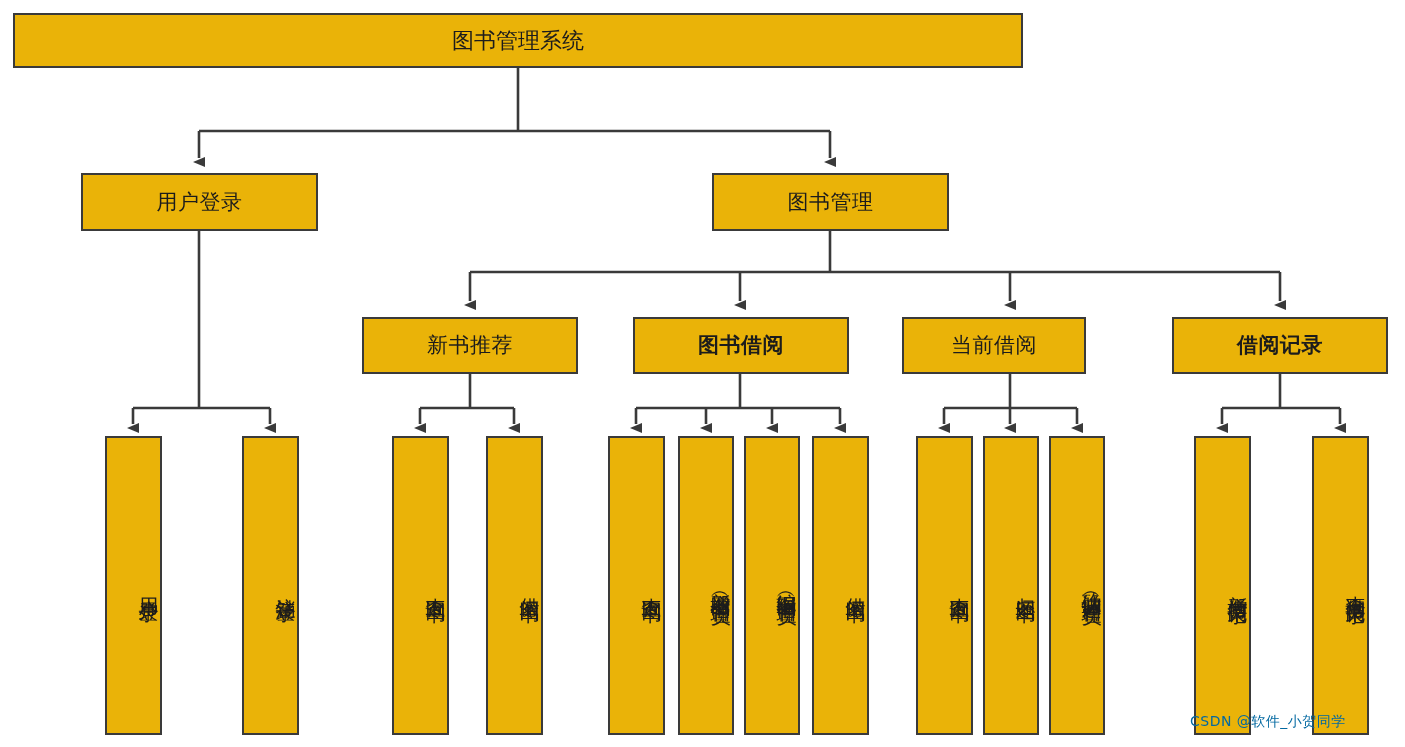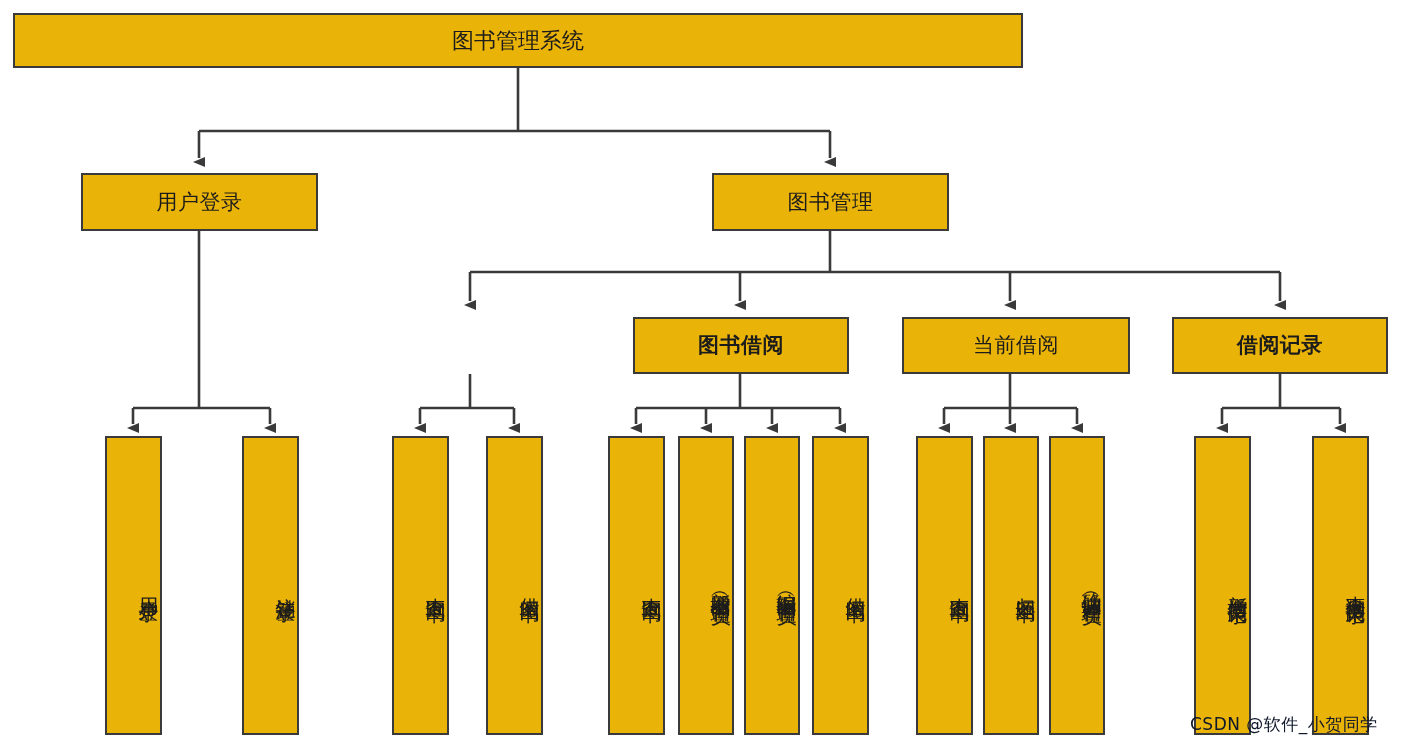--- a/index.html
+++ b/index.html
@@ -51,22 +51,22 @@
     align-items:flex-start;
     justify-content:center;
   }
   .node.v.tall{
     align-items:flex-start;
   }
   .watermark{
     position:absolute;
     left:1190px;
     top:713px;
-    font-size:17px;
-    color:#0f172a;
+    font-size:14px;
+    color:#0369a1;
     letter-spacing:0.5px;
     z-index:5;
     white-space:nowrap;
     font-family:"DejaVu Sans","Liberation Sans",sans-serif;
   }
 </style>
 </head>
 <body>
 
 <div id="canvas">
@@ -119,22 +119,23 @@
       <path d="M1222,408 L1222,424" marker-end="url(#arrow)"></path>
       <path d="M1340,408 L1340,424" marker-end="url(#arrow)"></path>
     </g>
   </svg>
 
   <div class="node title" style="left:13px;top:13px;width:1010px;height:55px;">图书管理系统</div>
 
   <div class="node h" style="left:81px;top:173px;width:237px;height:58px;">用户登录</div>
   <div class="node h" style="left:712px;top:173px;width:237px;height:58px;">图书管理</div>
 
+  <div class="node h" style="left:362px;top:317px;width:216px;height:57px;">新书推荐</div>
   <div class="node h" style="left:633px;top:317px;width:216px;height:57px;font-weight:bold;">图书借阅</div>
-  <div class="node h" style="left:902px;top:317px;width:228px;height:57px;">当前借阅</div>
+  <div class="node h" style="left:902px;top:317px;width:184px;height:57px;">当前借阅</div>
   <div class="node h" style="left:1172px;top:317px;width:216px;height:57px;font-weight:bold;">借阅记录</div>
 
   <div class="node v" style="left:105px;top:436px;width:57px;height:299px;">用户登录</div>
   <div class="node v" style="left:242px;top:436px;width:57px;height:299px;">注销登录</div>
 
   <div class="node v" style="left:392px;top:436px;width:57px;height:299px;">查询图书</div>
   <div class="node v" style="left:486px;top:436px;width:57px;height:299px;">借阅图书</div>
 
   <div class="node v" style="left:608px;top:436px;width:57px;height:299px;">查询图书</div>
   <div class="node v tall" style="left:678px;top:436px;width:56px;height:299px;">新增图书（管理员）</div>

